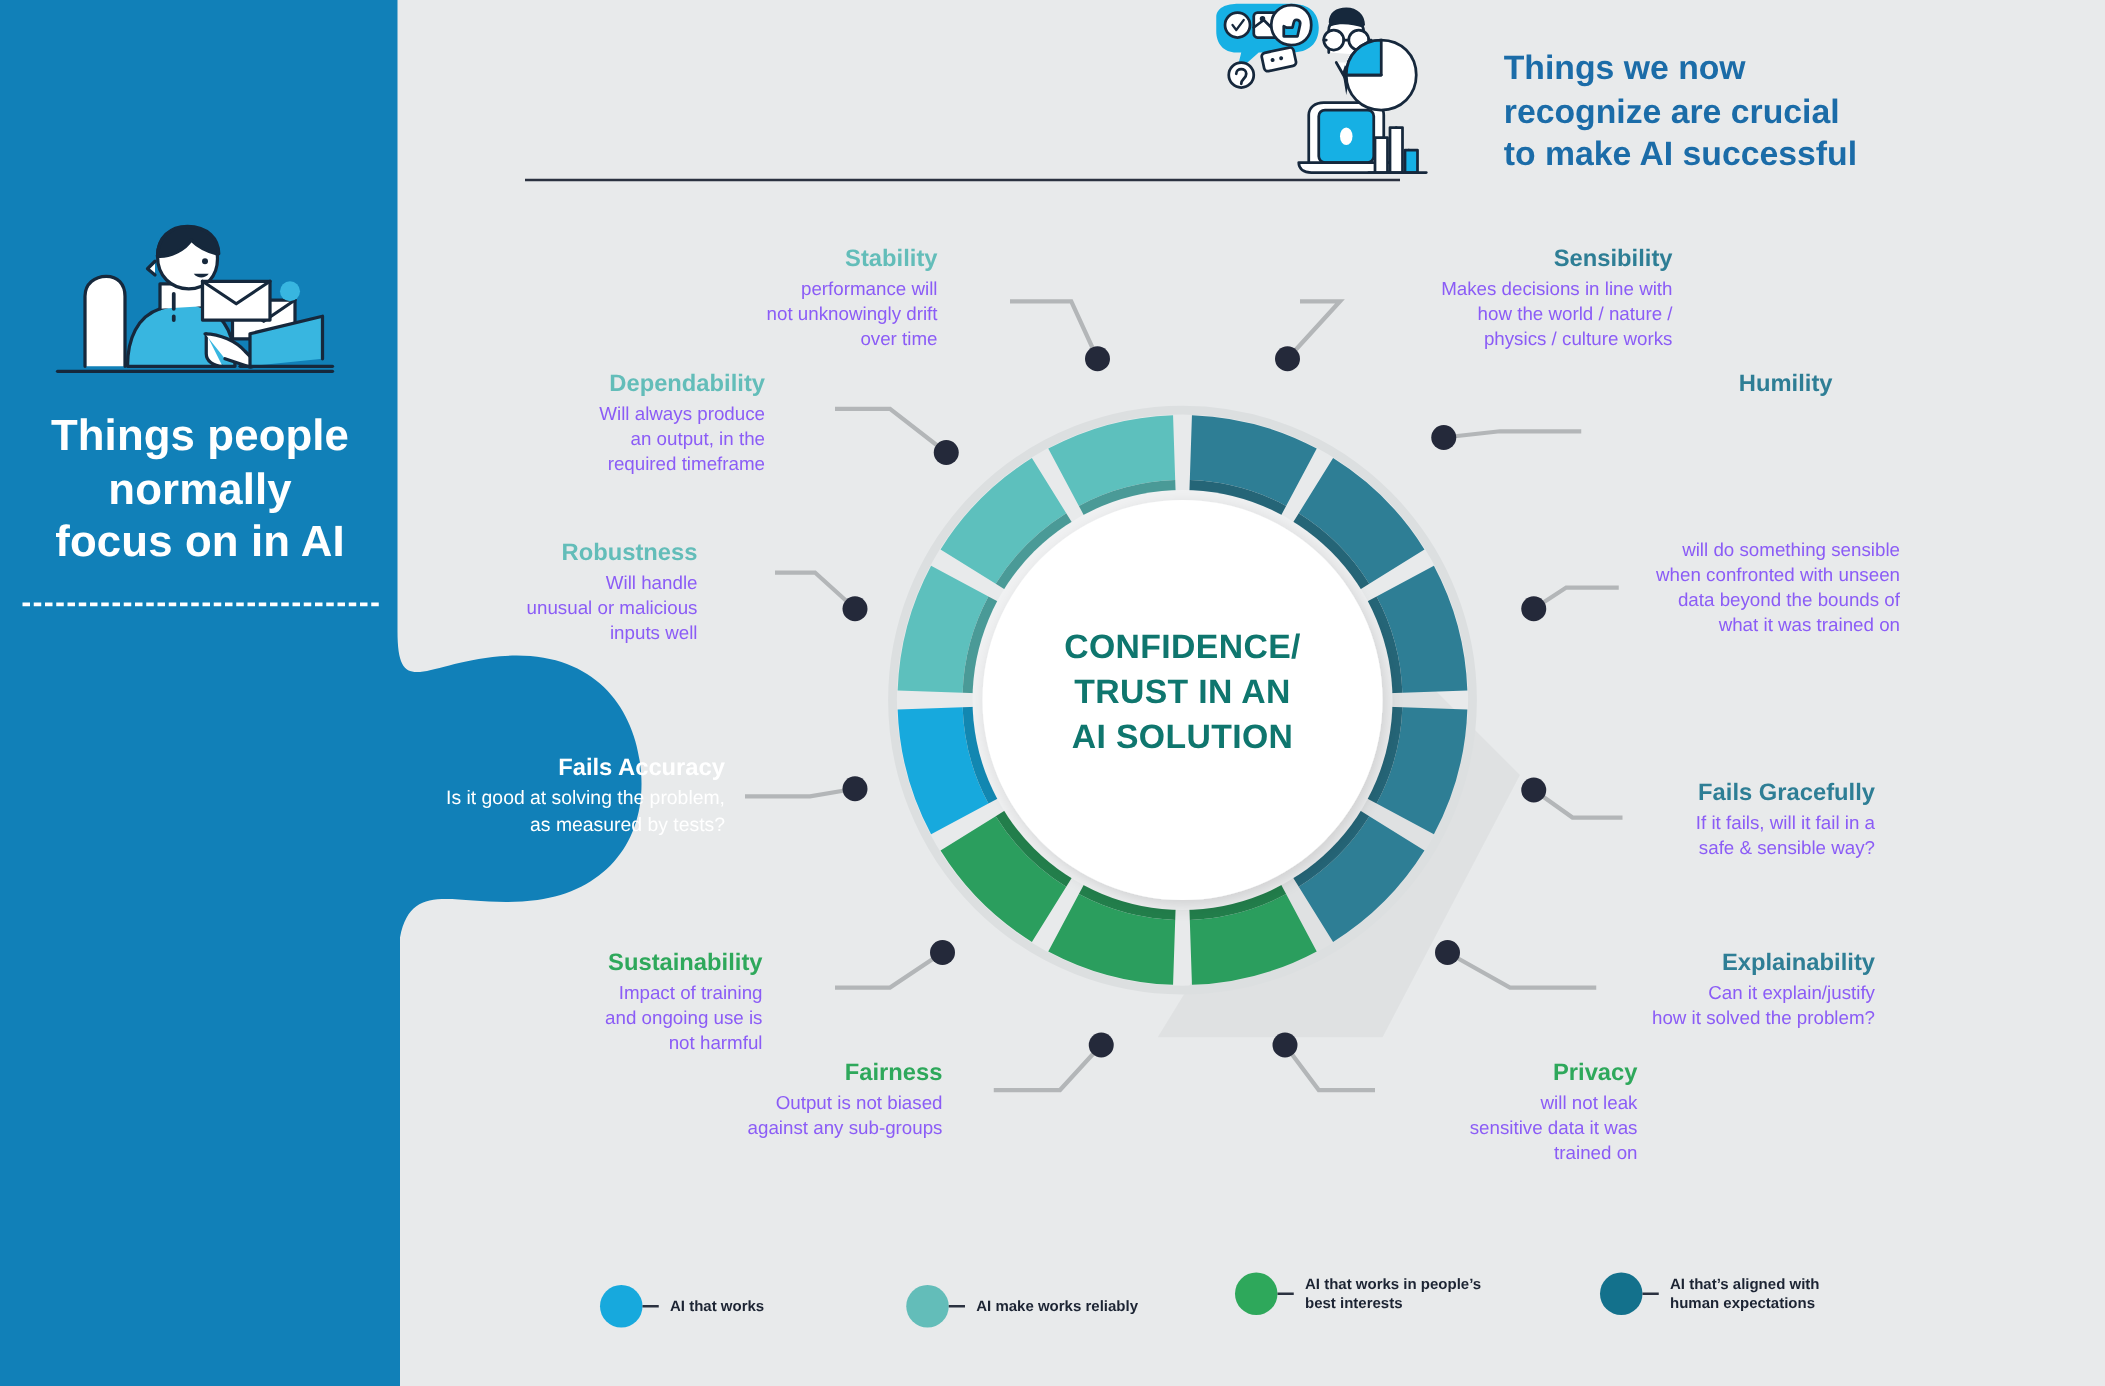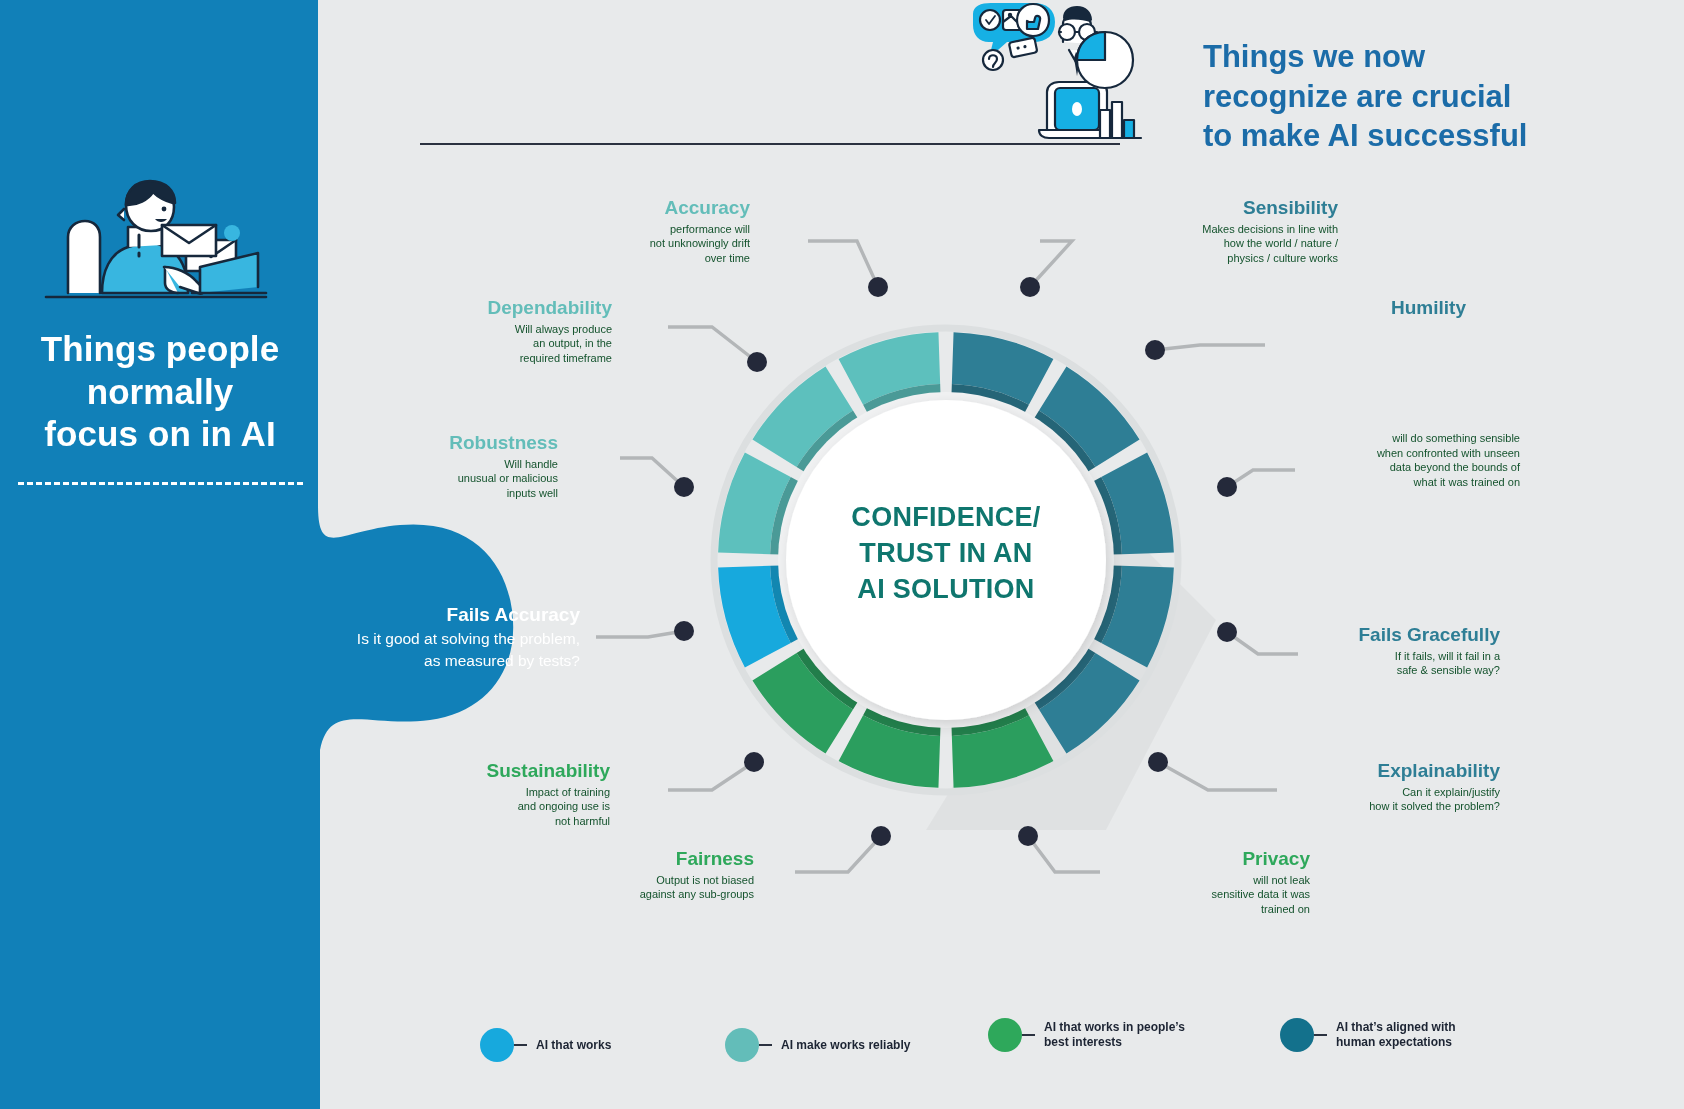--- a/index.html
+++ b/index.html
@@ -64,21 +64,21 @@
   #header-illustration {
     position: absolute;
     left: 955px; top: 2px;
     width: 235px; height: 148px;
   }
   #header-title {
     position: absolute;
     left: 1203px; top: 37px;
     width: 470px;
     color: #1b6ca8;
-    font-size: 31px;
+    font-size: 27px;
     font-weight: bold;
     line-height: 1.28;
   }
 
   
   #donut {
     position: absolute;
     left: 676px; top: 290px;
     width: 540px; height: 540px;
   }
@@ -99,22 +99,22 @@
 
   
   .label { position: absolute; }
   .label .hd {
     font-size: 19px;
     font-weight: bold;
     line-height: 1.3;
     margin-bottom: 1px;
   }
   .label .bd {
-    font-size: 11px;
-    color: #14532d;
+    font-size: 15px;
+    color: #8b5cf6;
     line-height: 1.33;
   }
   .t-lightteal .hd { color: #63bdb9; }
   .t-darkteal  .hd { color: #2e7e95; }
   .t-green     .hd { color: #2ea85b; }
   .right-al { text-align: right; }
 
   
   #legend {
     position: absolute;
@@ -336,21 +336,21 @@
     <circle cx="1030" cy="287" r="10"></circle>
     <circle cx="1155" cy="350" r="10"></circle>
     <circle cx="1227" cy="487" r="10"></circle>
     <circle cx="1227" cy="632" r="10"></circle>
     <circle cx="1158" cy="762" r="10"></circle>
     <circle cx="1028" cy="836" r="10"></circle>
   </g>
 </svg>
 
 <div class="label right-al t-lightteal" style="left:470px; top:196px; width:280px;">
-  <div class="hd">Accuracy</div>
+  <div class="hd">Stability</div>
   <div class="bd">performance will<br>not unknowingly drift<br>over time</div>
 </div>
 
 <div class="label right-al t-lightteal" style="left:340px; top:296px; width:272px;">
   <div class="hd">Dependability</div>
   <div class="bd">Will always produce<br>an output, in the<br>required timeframe</div>
 </div>
 
 <div class="label right-al t-lightteal" style="left:310px; top:431px; width:248px;">
   <div class="hd">Robustness</div>

